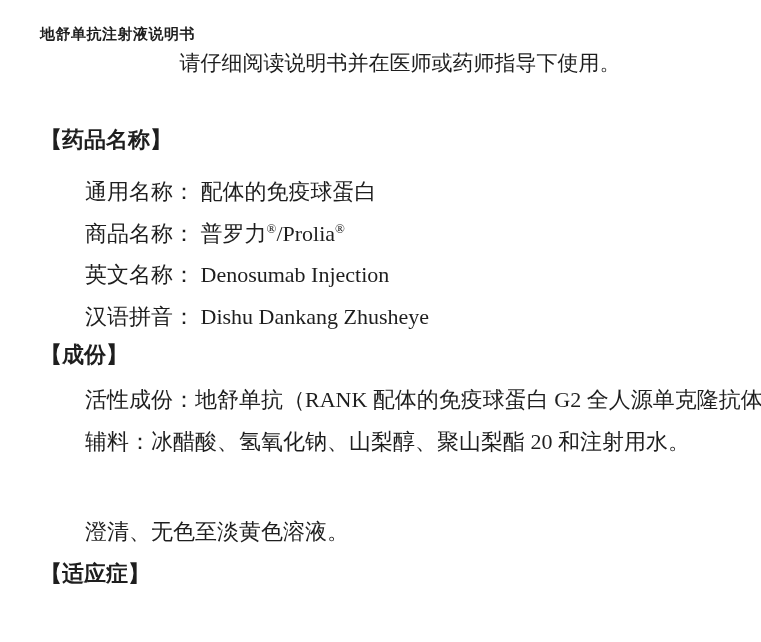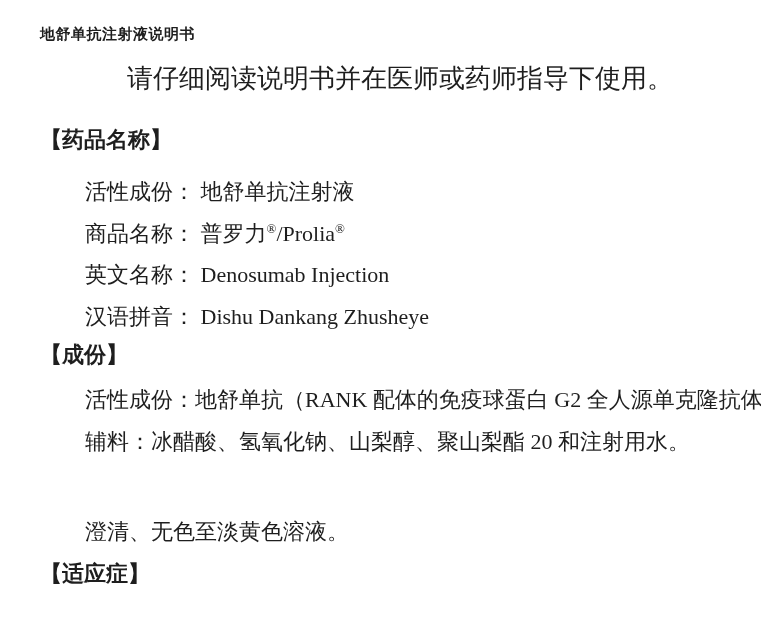--- a/index.html
+++ b/index.html
@@ -21,23 +21,23 @@
     text-align: center;
   }
   .title {
     top: 26px; left: 40px; width: 720px;
     text-align: left;
     font-size: 15px;
     font-weight: 700;
     letter-spacing: 0.5px;
   }
   .subtitle {
-    top: 64px; left: 40px; width: 720px;
+    top: 51px; left: 40px; width: 720px;
     text-align: center;
-    font-size: 26px;
+    font-size: 21px;
   }
   .heading {
     left: 40px;
     font-weight: 700;
   }
   .item { left: 85px; }
   sup {
     font-size: 13px;
     line-height: 0;
     vertical-align: super;
@@ -47,21 +47,21 @@
 <body>
 
 <div class="page">
 
   <div class="line title">地舒单抗注射液说明书</div>
 
   <div class="line subtitle">请仔细阅读说明书并在医师或药师指导下使用。</div>
 
   <div class="line heading" style="top:127px">【药品名称】</div>
 
-  <div class="line item" style="top:179px">活性成份： 地舒单抗注射液</div>
+  <div class="line item" style="top:179px">通用名称： 配体的免疫球蛋白</div>
 
   <div class="line item" style="top:221px"><span>商品名称： </span><span>普罗力</span><sup>®</sup><span>/Prolia</span><sup>®</sup></div>
 
   <div class="line item" style="top:262px">英文名称： Denosumab Injection</div>
 
   <div class="line item" style="top:304px">汉语拼音： Dishu Dankang Zhusheye</div>
 
   <div class="line heading" style="top:342px">【成份】</div>
 
   <div class="line item" style="top:387px">活性成份：地舒单抗（RANK 配体的免疫球蛋白 G2 全人源单克隆抗体）。</div>

